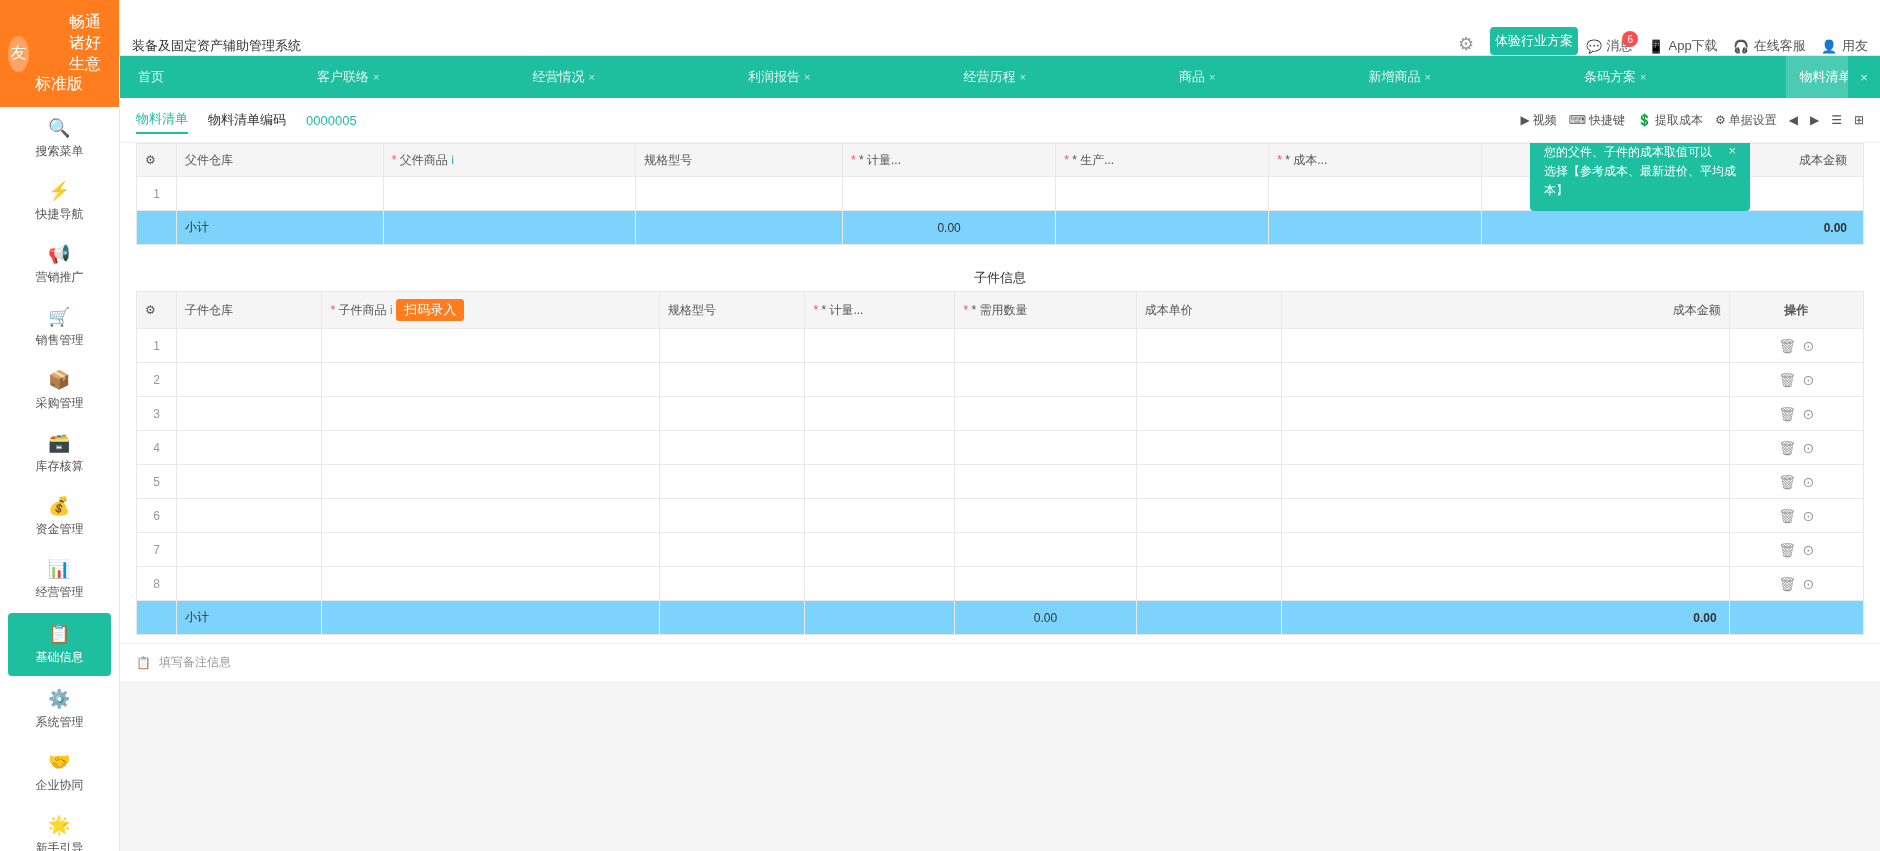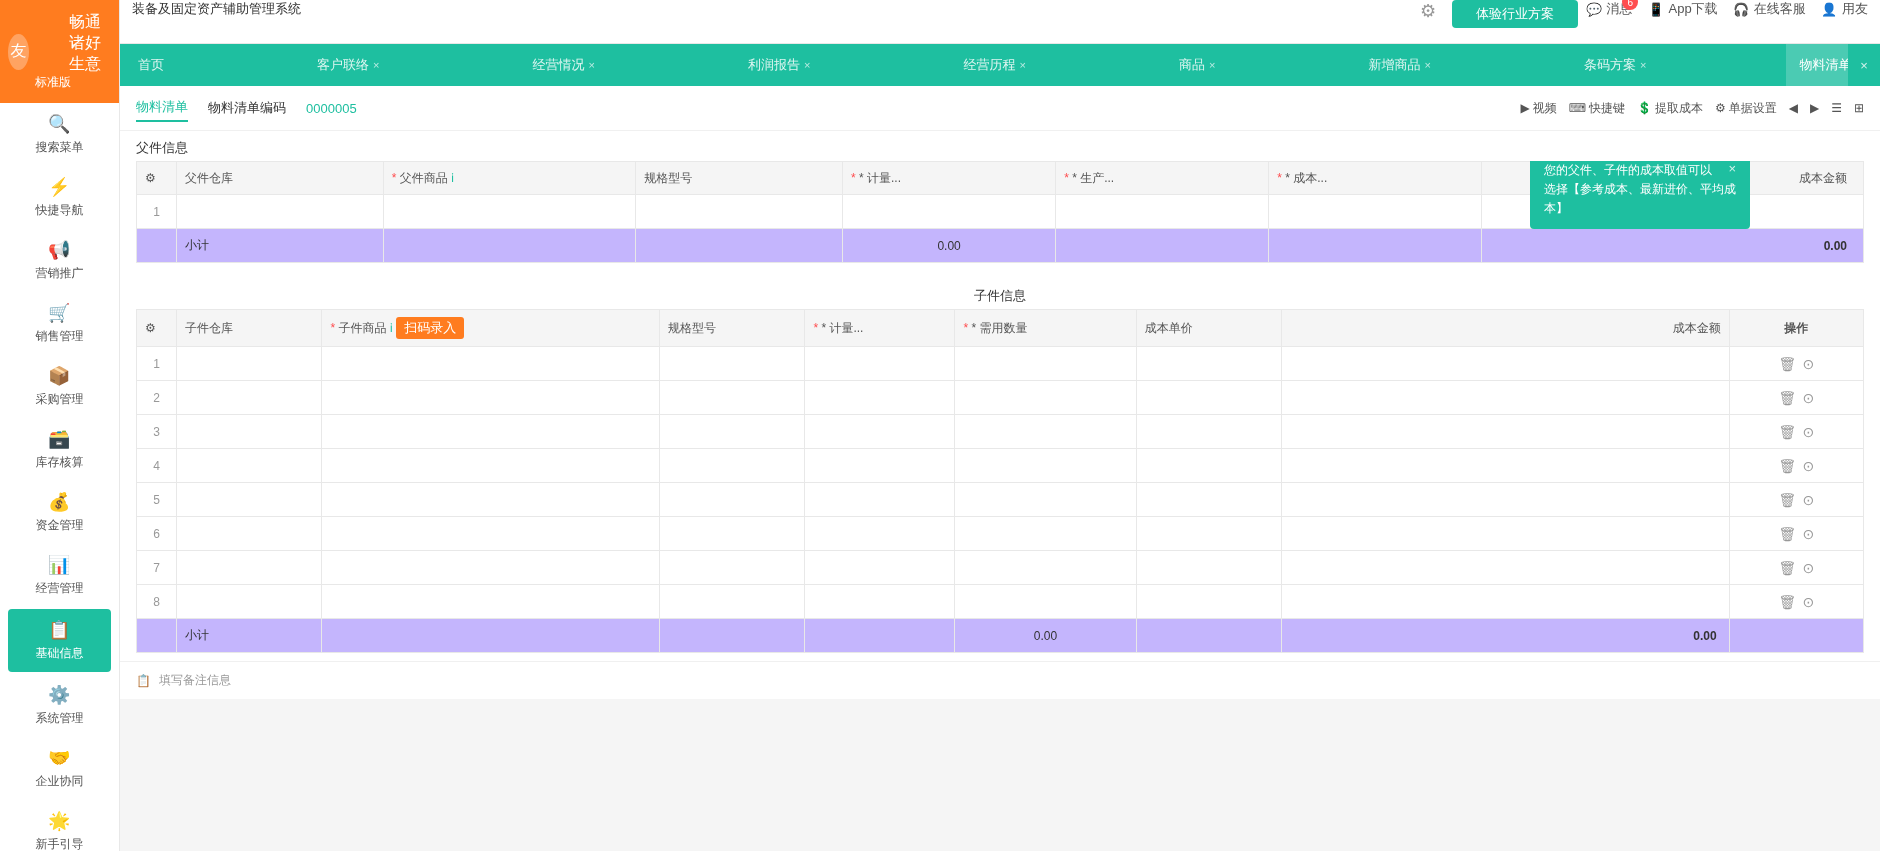--- a/index.html
+++ b/index.html
@@ -3,33 +3,33 @@
   <meta charset="utf-8">
   <style>
     * { box-sizing: border-box; margin: 0; padding: 0; }
     body { font-family: 'Microsoft YaHei', Arial, sans-serif; font-size: 13px; display: flex; height: 851px; overflow: hidden; background: #f5f5f5; }
 
     
     .sidebar { width: 120px; background: #fff; display: flex; flex-direction: column; align-items: center; border-right: 1px solid #e8e8e8; flex-shrink: 0; }
     .sidebar-logo { width: 100%; background: #ff7c1f; padding: 12px 8px; display: flex; align-items: center; gap: 6px; color: #fff; }
     .sidebar-logo-icon { width: 36px; height: 36px; background: rgba(255,255,255,0.3); border-radius: 50%; display: flex; align-items: center; justify-content: center; font-size: 16px; }
     .sidebar-logo-text { font-size: 16px; line-height: 1.3; margin-left: 34px; }
-    .sidebar-logo-sub { font-size: 12px; }
+    .sidebar-logo-sub { font-size: 16px; }
     .sidebar-item { width: 100%; display: flex; flex-direction: column; align-items: center; padding: 10px 4px; cursor: pointer; color: #555; font-size: 12px; gap: 4px; }
     .sidebar-item.active { color: #ff7c1f; background: #fff5f0; }
     .sidebar-item-icon { font-size: 18px; }
     .sidebar-item.highlighted { background: #1ebfa0; color: #fff; border-radius: 4px; margin: 2px 8px; width: calc(100% - 16px); }
 
     
     .main { flex: 1; display: flex; flex-direction: column; overflow: hidden; }
 
     
-    .topbar { height: 44px; background: #fff; display: flex; align-items: flex-start; padding: 0 12px; border-bottom: 1px solid #e8e8e8; gap: 8px; }
+    .topbar { height: 56px; background: #fff; display: flex; align-items: flex-end; padding: 0 12px; border-bottom: 1px solid #e8e8e8; gap: 8px; }
     .topbar-title { font-size: 13px; color: #333; flex: 1; }
-    .topbar-btn { background: #1ebfa0; color: #fff; border: none; border-radius: 4px; padding: 5px 24px; cursor: pointer; font-size: 13px; }
+    .topbar-btn { background: #1ebfa0; color: #fff; border: none; border-radius: 4px; padding: 5px 5px; cursor: pointer; font-size: 13px; }
     .topbar-settings { color: #999; font-size: 18px; cursor: pointer; margin-right: 8px; }
     .topbar-right { display: flex; align-items: center; gap: 16px; margin-left: auto; color: #555; font-size: 13px; }
     .topbar-right-item { display: flex; align-items: center; gap: 4px; cursor: pointer; position: relative; }
     .badge { background: #ff4d4f; color: #fff; border-radius: 50%; width: 16px; height: 16px; font-size: 10px; display: flex; align-items: center; justify-content: center; position: absolute; top: -6px; right: -6px; }
 
     
     .navtabs { height: 42px; background: #1ebfa0; display: flex; align-items: center; padding: 0 4px; overflow: hidden; position: relative; justify-content: space-between; }
     .navtab { padding: 0 14px; height: 42px; display: flex; align-items: center; cursor: pointer; color: rgba(255,255,255,0.85); font-size: 13px; white-space: nowrap; gap: 4px; }
     .navtab.active { background: rgba(255,255,255,0.2); color: #fff; font-weight: 500; }
     .navtab-close { font-size: 11px; color: rgba(255,255,255,0.7); cursor: pointer; }
@@ -49,21 +49,21 @@
     .subheader-actions span { display: flex; align-items: center; gap: 3px; }
 
     
     .section-title { padding: 8px 16px 4px; font-size: 13px; color: #333; font-weight: 500; }
 
     
     .data-table { width: 100%; border-collapse: collapse; }
     .data-table th { background: #f5f5f5; border: 1px solid #e8e8e8; padding: 7px 8px; font-size: 12px; font-weight: 500; color: #555; text-align: left; white-space: nowrap; }
     .data-table td { border: 1px solid #e8e8e8; padding: 6px 8px; font-size: 12px; color: #333; height: 34px; }
     .data-table .row-num { color: #999; text-align: center; width: 40px; }
-    .subtotal-row td { background: #c4b5fd; font-weight: 500; }
+    .subtotal-row td { background: #7dd3fc; font-weight: 500; }
     .subtotal-label { color: #555; }
     .subtotal-value { color: #333; text-align: center; }
     .col-settings { width: 36px; text-align: center; }
     .required-star { color: #ff4d4f; }
     .scan-btn { background: #ff7c1f; color: #fff; border: none; border-radius: 3px; padding: 2px 8px; font-size: 13px; cursor: pointer; }
     .action-icons { display: flex; gap: 6px; justify-content: center; }
     .action-icon { color: #999; cursor: pointer; font-size: 14px; }
 
     
     .tooltip-box { position: absolute; background: #1ebfa0; color: #fff; border-radius: 4px; padding: 10px 14px; font-size: 12px; line-height: 1.6; width: 220px; z-index: 100; }
@@ -234,21 +234,20 @@
             <span>⚙</span>
             <span>单据设置</span>
           </span>
           <span>◀</span>
           <span>▶</span>
           <span>☰</span>
           <span>⊞</span>
         </div>
       </div>
 
-      <div class="section-title">父件信息</div>
       <div class="table-wrap table-wrap-parent" style="position:relative;">
         <table class="data-table">
           <thead>
             <tr>
               <th class="col-settings">⚙</th>
               <th><span>父件仓库</span></th>
               <th>
                 <span class="required-star">*</span>
                 <span>父件商品</span>
                 <span style="color:#1ebfa0;">ℹ</span>

